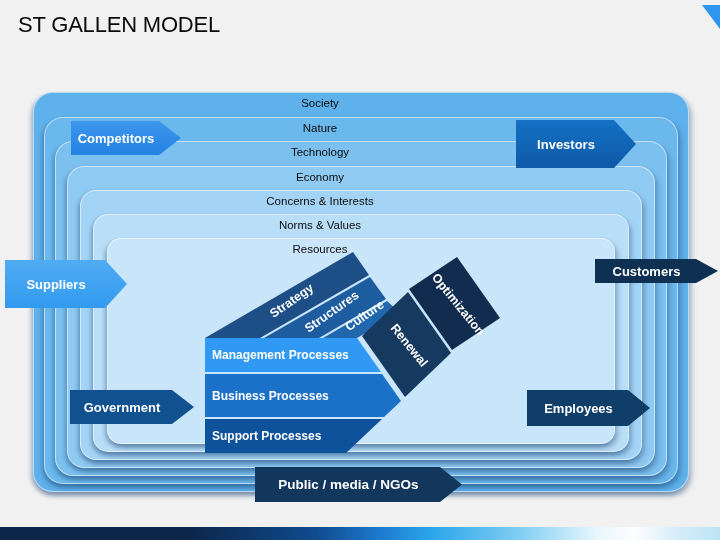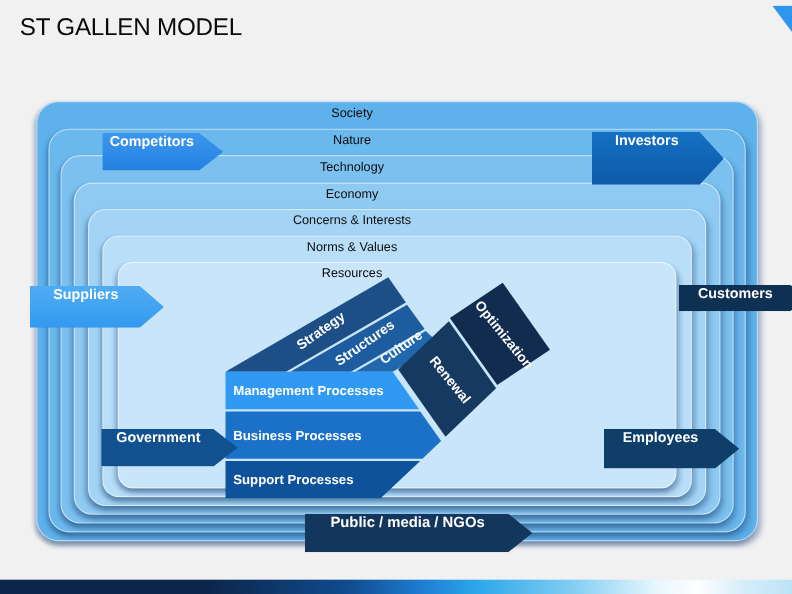--- a/index.html
+++ b/index.html
@@ -29,30 +29,29 @@
   .l1{left:33px;top:92px;width:654px;height:398px;border-radius:20px;background:#5EB1EA;}
   .l2{left:44px;top:117px;width:632px;height:365px;border-radius:19px;background:#6BB8ED;}
   .l3{left:55px;top:141px;width:610px;height:333px;border-radius:18px;background:#7BC0EF;}
   .l4{left:67px;top:166px;width:586px;height:300px;border-radius:17px;background:#8FCAF2;}
   .l5{left:80px;top:190px;width:560px;height:268px;border-radius:16px;background:#A4D4F5;}
   .l6{left:93px;top:214px;width:534px;height:236px;border-radius:15px;background:#B8DEF8;}
   .l7{left:107px;top:238px;width:506px;height:204px;border-radius:14px;background:#C9E5FA;}
   
   .arrow{
     position:absolute;color:#fff;font-weight:bold;font-size:13px;
-    display:flex;justify-content:center;
+    display:flex;align-items:center;justify-content:center;
     padding-right:20px;box-sizing:border-box;
     clip-path:polygon(0 0,calc(100% - 22px) 0,100% 50%,calc(100% - 22px) 100%,0 100%);
     filter:drop-shadow(2px 3px 2px rgba(15,40,70,0.45));
     white-space:nowrap;
-    margin-left:22px;
   }
   .a-competitors{left:71px;top:121px;width:110px;height:34px;background:linear-gradient(180deg,#3D97EC,#2381E2);}
   .a-investors{left:516px;top:120px;width:120px;height:48px;background:linear-gradient(180deg,#1570C4,#0D5AA8);}
-  .a-suppliers{left:5px;top:260px;width:122px;height:38px;background:linear-gradient(180deg,#4FACF3,#339AEF);}
+  .a-suppliers{left:5px;top:260px;width:122px;height:48px;background:linear-gradient(180deg,#4FACF3,#339AEF);}
   .a-customers{left:595px;top:259px;width:123px;height:24px;background:#0E3153;}
   .a-government{left:70px;top:390px;width:124px;height:34px;background:#11518F;}
   .a-employees{left:527px;top:390px;width:123px;height:36px;background:#0F3E69;}
   .a-public{left:255px;top:467px;width:207px;height:35px;background:#12365C;font-size:13.5px;}
   
   .figure-svg{position:absolute;left:0;top:0;width:720px;height:540px;}
   .band-text{fill:#ffffff;font-family:"Liberation Sans",sans-serif;font-size:12.5px;font-weight:600;}
   .bar-text{fill:#ffffff;font-family:"Liberation Sans",sans-serif;font-size:12px;font-weight:bold;}
   
   .bottom-bar{

